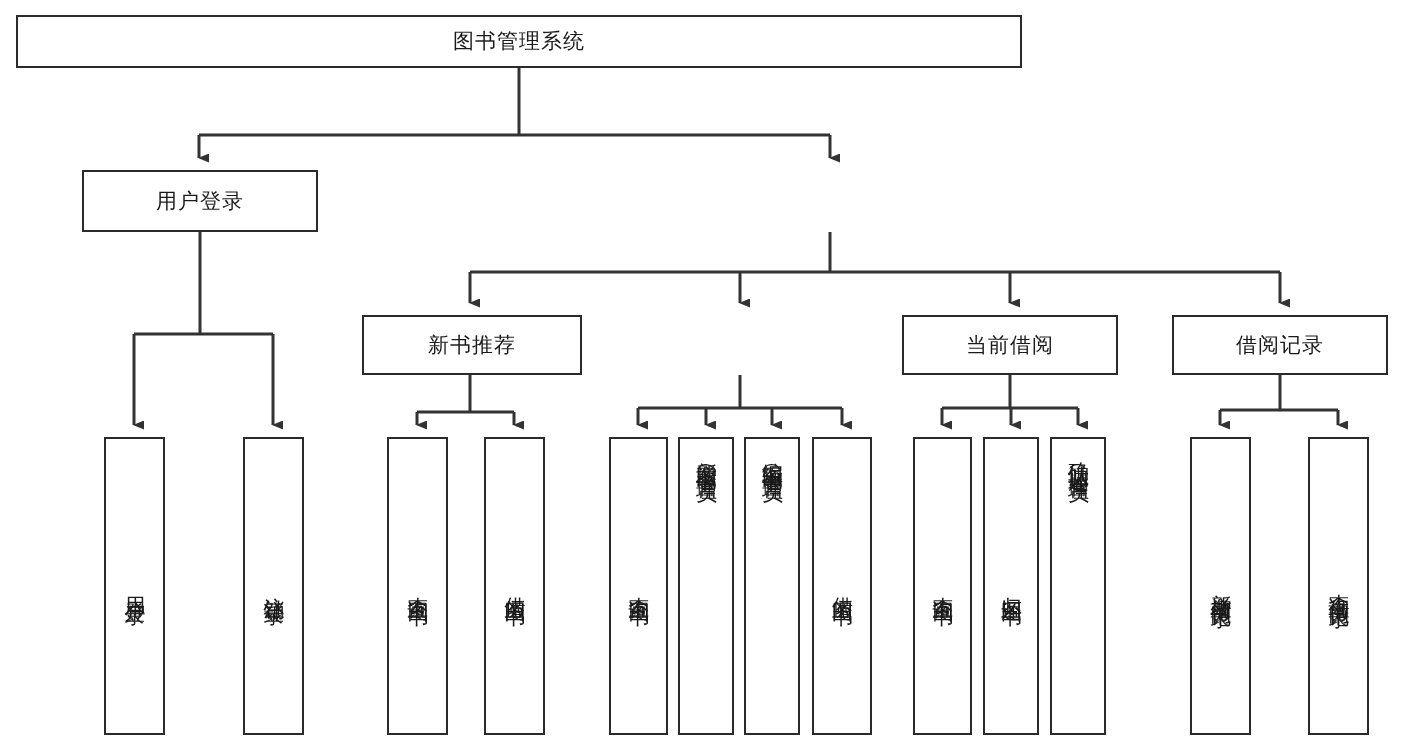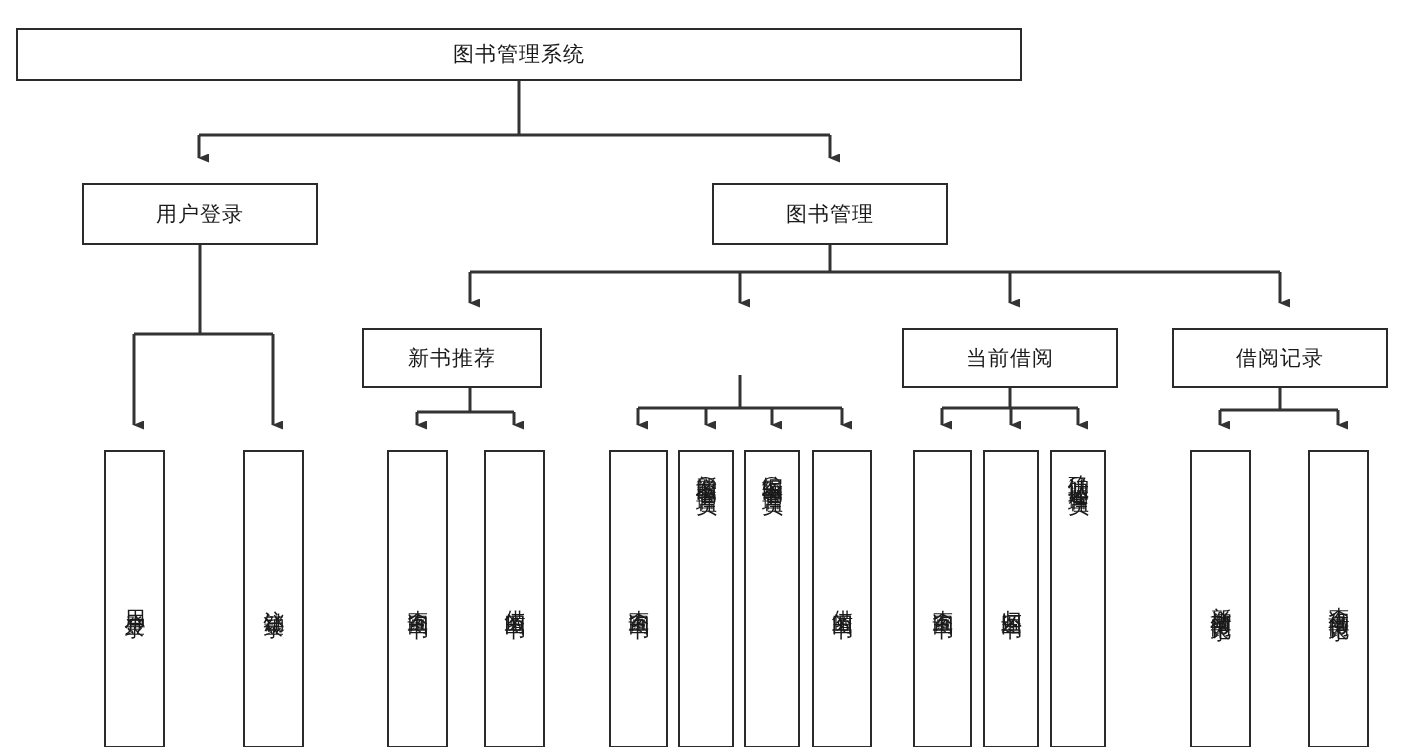--- a/index.html
+++ b/index.html
@@ -29,21 +29,20 @@
   }
   .node {
     position: absolute;
     box-sizing: border-box;
     background: #ffffff;
     border: 2px solid #2b2b2b;
     display: flex;
     align-items: center;
     justify-content: center;
     color: #1a1a1a;
-    margin-top: 13px;
   }
   .node.horiz {
     font-size: 21px;
     letter-spacing: 1px;
   }
   .node.vert {
     writing-mode: vertical-rl;
     text-orientation: upright;
     font-size: 21px;
     letter-spacing: 3px;
@@ -126,25 +125,22 @@
     </g>
   </svg>
 
   <div class="node horiz" style="left:16px; top:15px; width:1006px; height:53px;">
     <span class="node-label">图书管理系统</span>
   </div>
 
   <div class="node horiz" style="left:82px; top:170px; width:236px; height:62px;">
     <span class="node-label">用户登录</span>
   </div>
-  <div class="node horiz" style="left:712px; top:170px; width:236px; height:62px;">
-    <span class="node-label">图书管理</span>
-  </div>
 
-  <div class="node horiz" style="left:362px; top:315px; width:180px; height:60px;">
+  <div class="node horiz" style="left:362px; top:315px; width:220px; height:60px;">
     <span class="node-label">新书推荐</span>
   </div>
   <div class="node horiz" style="left:902px; top:315px; width:216px; height:60px;">
     <span class="node-label">当前借阅</span>
   </div>
   <div class="node horiz" style="left:1172px; top:315px; width:216px; height:60px;">
     <span class="node-label">借阅记录</span>
   </div>
 
   <div class="node vert" style="left:104px; top:437px; width:61px; height:298px;">

